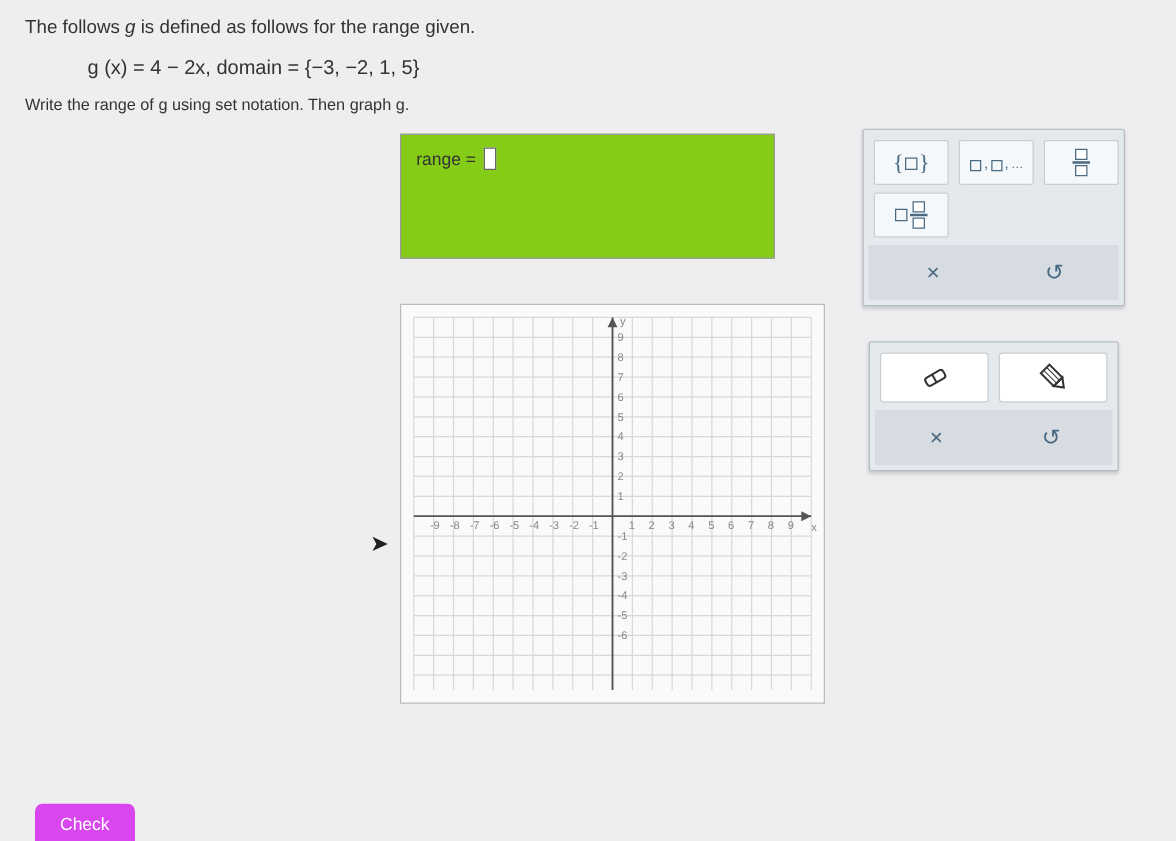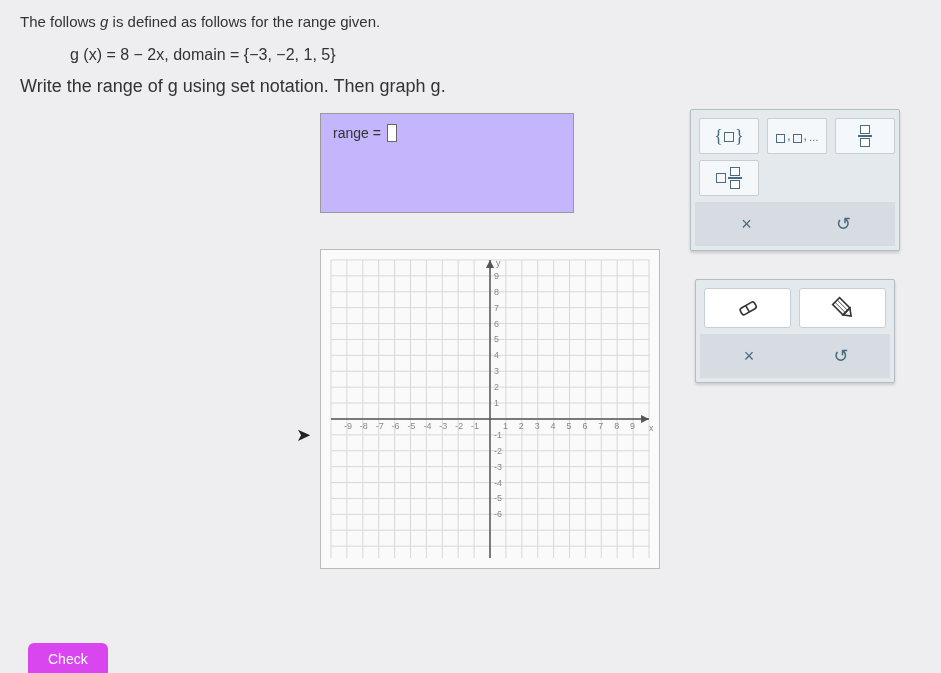--- a/index.html
+++ b/index.html
@@ -17,34 +17,34 @@
       font-size: 15px;
       line-height: 1.6;
     }
     .problem-text .italic { font-style: italic; }
     .equation-line {
       padding: 8px 20px 8px 70px;
       font-size: 16px;
     }
     .instruction {
       padding: 4px 20px 12px 20px;
-      font-size: 18px;
+      font-size: 13px;
     }
     .content-area {
       position: relative;
       padding: 0 20px;
     }
     .range-box {
       position: absolute;
       left: 320px;
       top: 4px;
-      width: 254px;
+      width: 300px;
       height: 100px;
       border: 1px solid #999;
-      background: #c4b5fd;
+      background: #84cc16;
       padding: 10px 12px;
     }
     .range-label {
       font-size: 14px;
       display: inline-flex;
       align-items: center;
       gap: 6px;
     }
     .cursor-box {
       display: inline-block;
@@ -189,21 +189,21 @@
     .comma-icon .dots { font-size:10px; color:#4a6a82; letter-spacing:-1px; }
   </style>
 </head>
 <body>
 
 <div class="problem-text">
   <span>The follows </span><span class="italic">g</span><span> is defined as follows for the range given.</span>
 </div>
 
 <div class="equation-line">
-  <span class="italic">g (x) = 8 − 2x,   domain = {−3, −2, 1, 5}</span>
+  <span class="italic">g (x) = 4 − 2x,   domain = {−3, −2, 1, 5}</span>
 </div>
 
 <div class="instruction">
   <span>Write the range of </span><span class="italic">g</span><span> using set notation. Then graph </span><span class="italic">g</span><span>.</span>
 </div>
 
 <div class="content-area">
 
   <div class="range-box">
     <span class="range-label">

